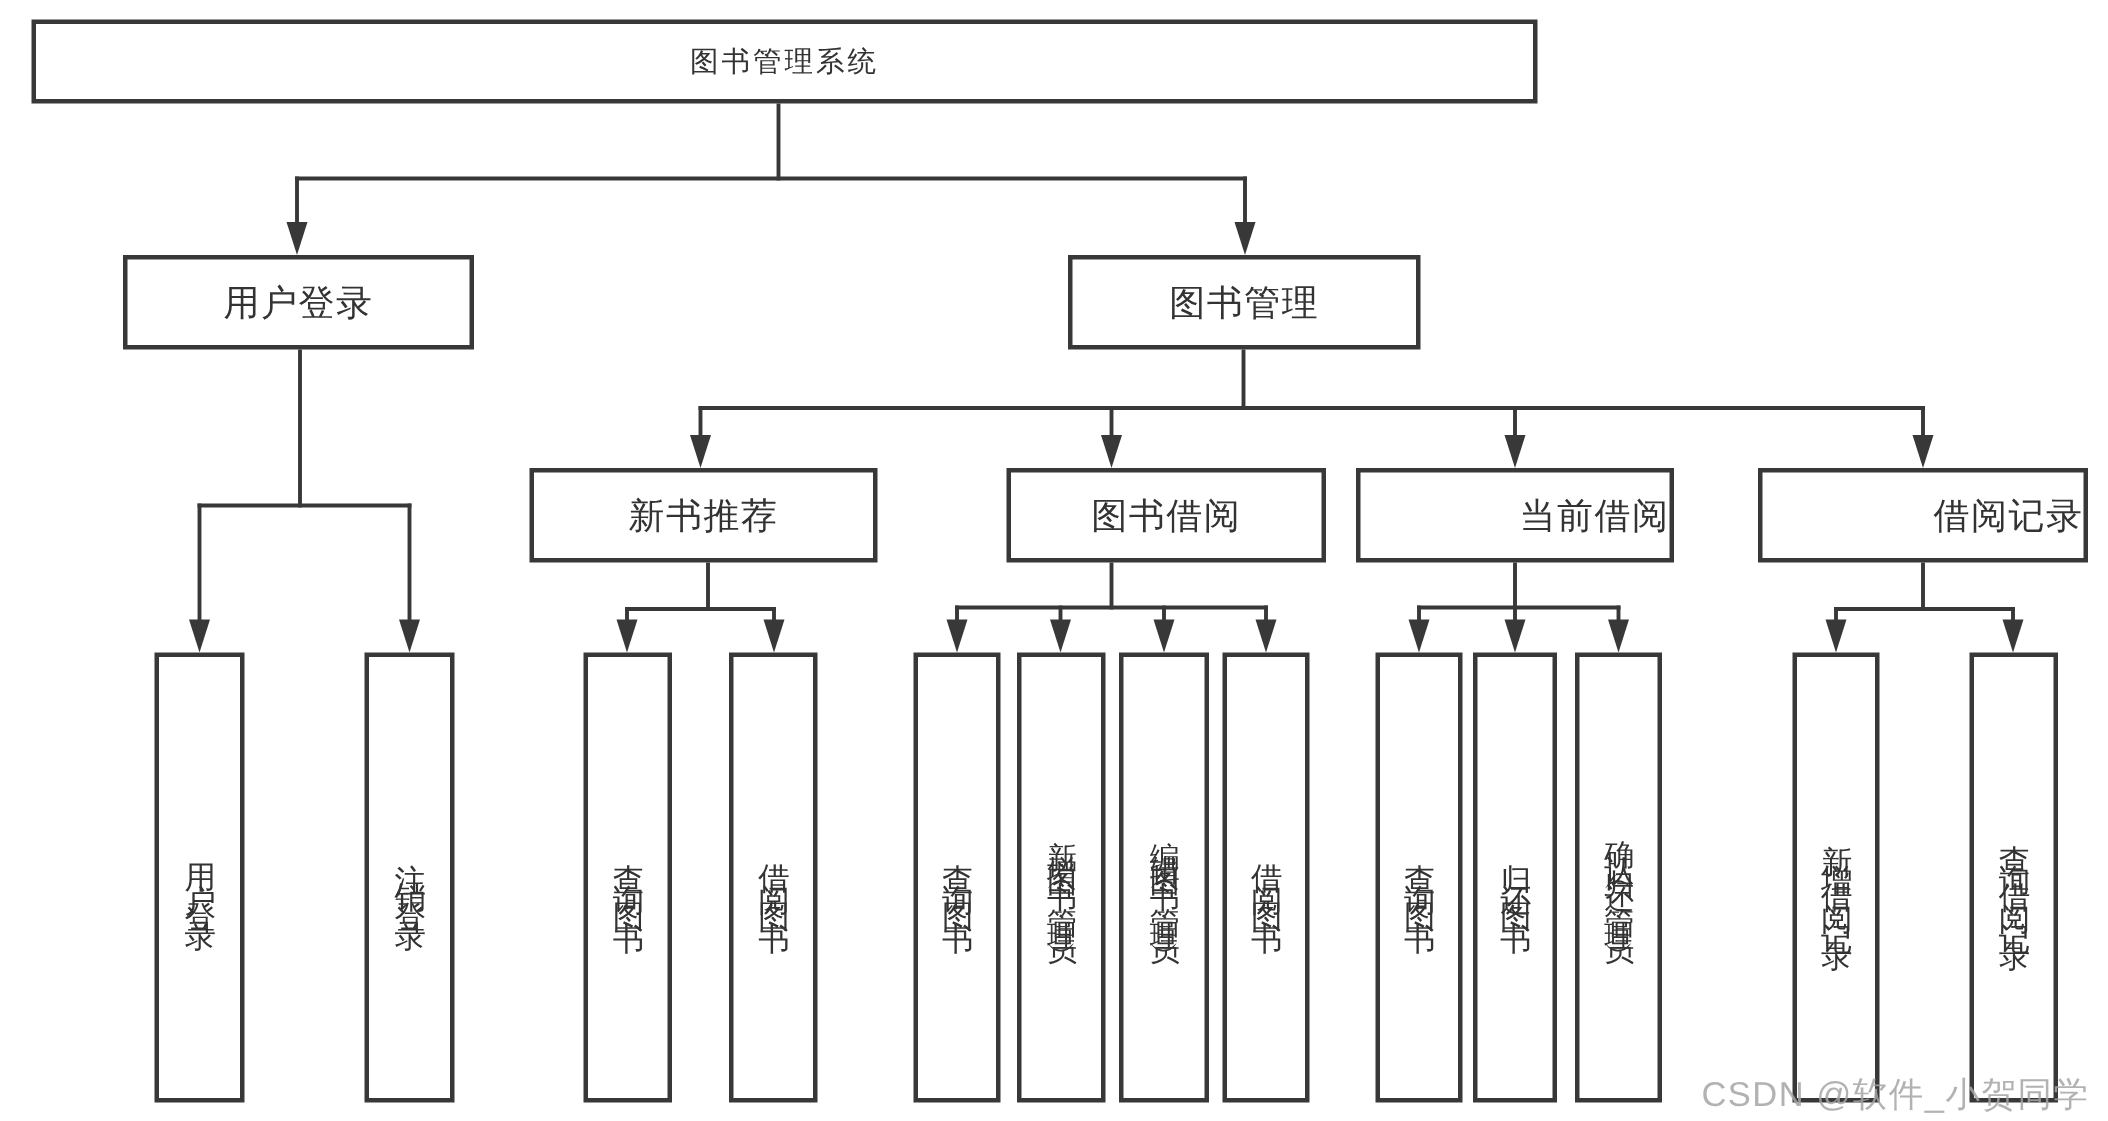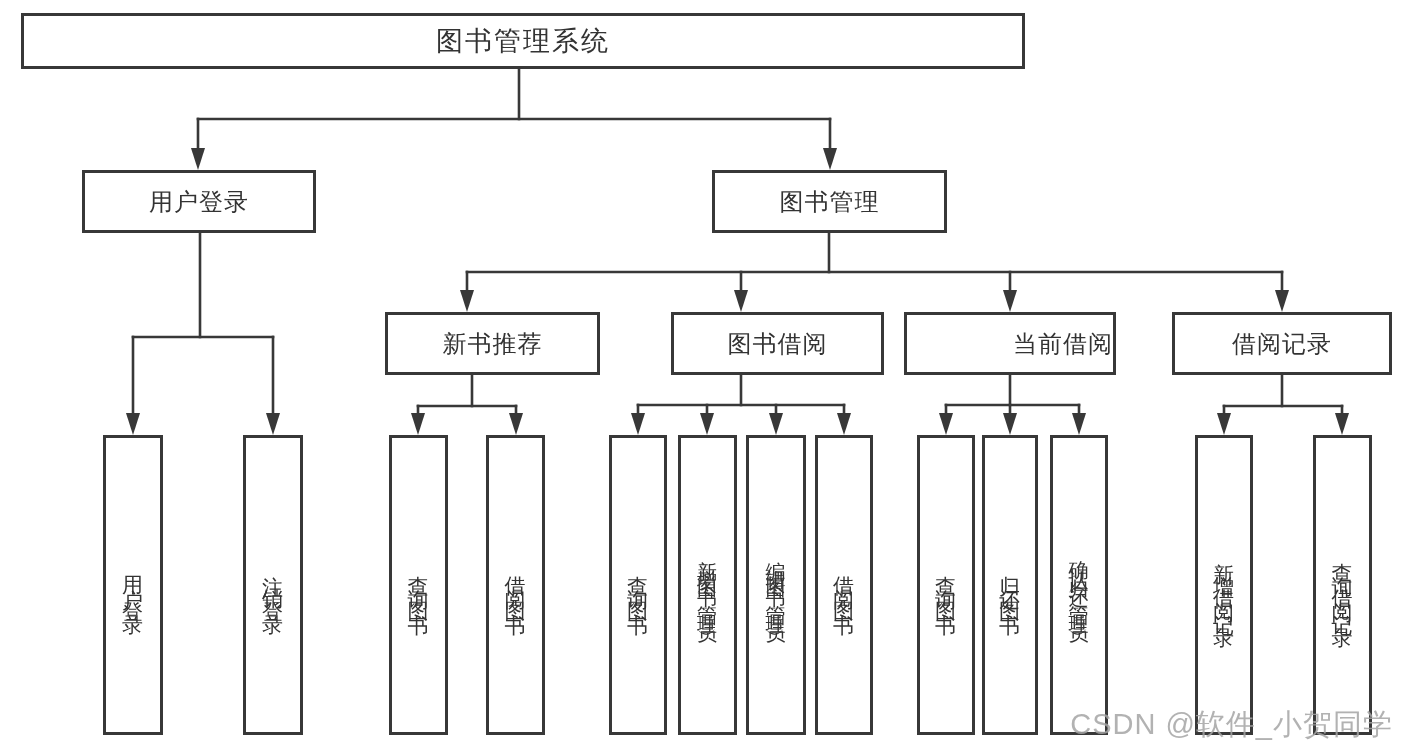--- a/index.html
+++ b/index.html
@@ -36,21 +36,21 @@
     position: absolute;
     box-sizing: border-box;
     background: #ffffff;
     border: 3px solid var(--line, #383838);
     display: flex;
     align-items: center;
     justify-content: center;
     color: var(--text, #333333);
   }
   .root .label {
-    font-size: 27px;
+    font-size: 19px;
     letter-spacing: 2px;
   }
   .lv2 .label, .lv3 .label {
     font-size: 24px;
     letter-spacing: 1px;
   }
   .leaf .label {
     writing-mode: vertical-rl;
     text-orientation: mixed;
     font-size: 21px;
@@ -58,21 +58,21 @@
     line-height: 1;
   }
   .leaf.tight .label {
     font-size: 20px;
     letter-spacing: 9px;
   }
   .watermark {
     position: absolute;
     right: 12px;
     bottom: 2px;
-    font-size: 29px;
+    font-size: 23px;
     letter-spacing: 1px;
     color: var(--wm, rgba(165,165,165,0.85));
     white-space: nowrap;
   }
 </style>
 </head>
 <body>
 
 <div class="canvas">
 
@@ -135,30 +135,30 @@
     <span class="label">图书管理系统</span>
   </div>
 
   <div class="box lv2" style="left:82px; top:170px; width:234px; height:63px;">
     <span class="label">用户登录</span>
   </div>
   <div class="box lv2" style="left:712px; top:170px; width:235px; height:63px;">
     <span class="label">图书管理</span>
   </div>
 
-  <div class="box lv3" style="left:385px; top:312px; width:215px; height:63px;">
+  <div class="box lv3" style="left:353px; top:312px; width:232px; height:63px;">
     <span class="label">新书推荐</span>
   </div>
   <div class="box lv3" style="left:671px; top:312px; width:213px; height:63px;">
     <span class="label">图书借阅</span>
   </div>
   <div class="box lv3" style="left:904px; top:312px; width:212px; height:63px;justify-content:flex-end;">
     <span class="label">当前借阅</span>
   </div>
-  <div class="box lv3" style="left:1172px; top:312px; width:220px; height:63px;">
+  <div class="box lv3" style="left:1172px; top:312px; width:220px; height:63px;justify-content:flex-end;">
     <span class="label">借阅记录</span>
   </div>
 
   <div class="box leaf" style="left:103px; top:435px; width:60px; height:300px;">
     <span class="label">用户登录</span>
   </div>
   <div class="box leaf" style="left:243px; top:435px; width:60px; height:300px;">
     <span class="label">注销登录</span>
   </div>
 

